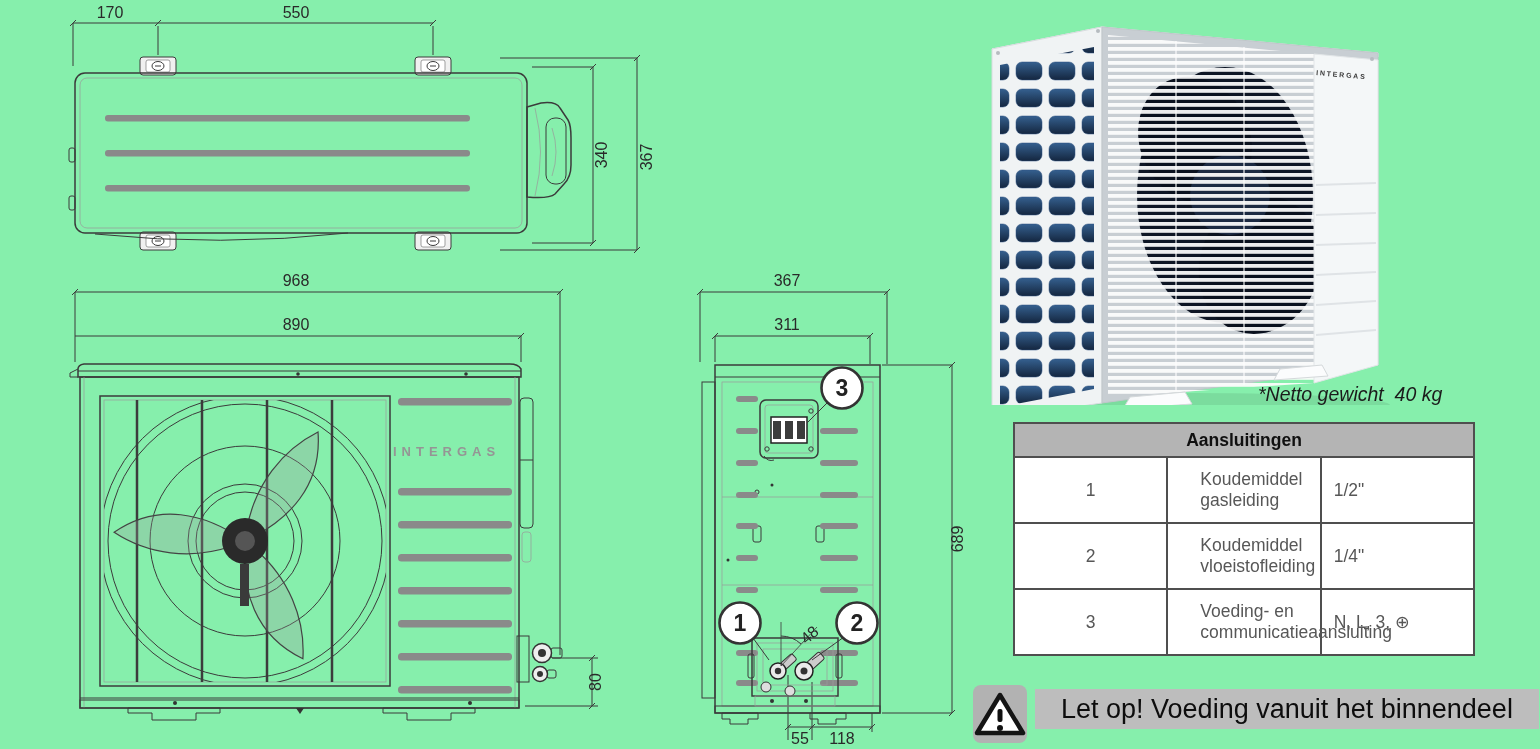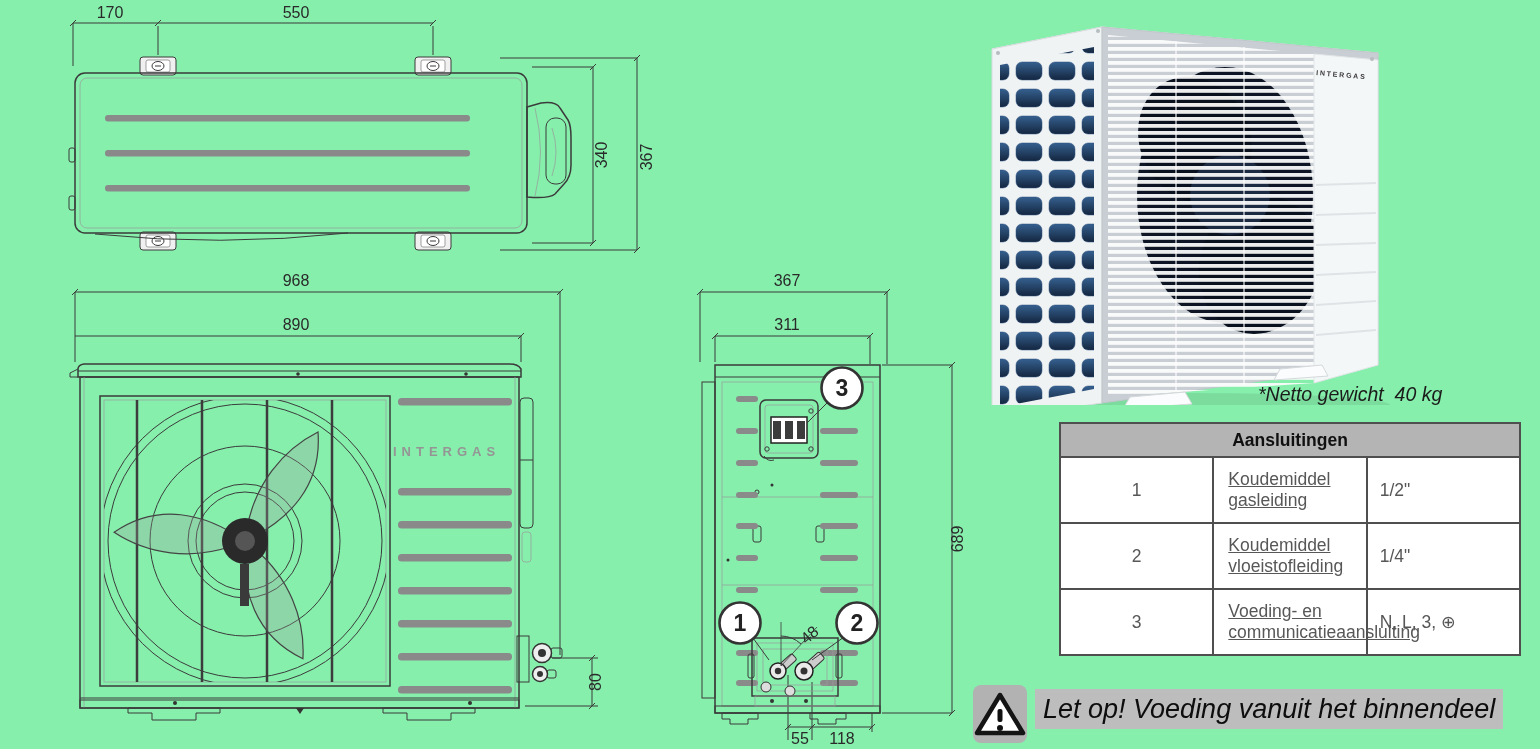--- a/index.html
+++ b/index.html
@@ -10,33 +10,33 @@
   .ln{stroke:#3b3b3b;stroke-width:1;fill:none;}
   .ln2{stroke:#3b3b3b;stroke-width:1.5;fill:none;}
   .thin{stroke:#9a9a9a;stroke-width:.7;fill:none;}
   .dim{font-family:"Liberation Sans",sans-serif;font-size:16px;fill:#2a2a2a;}
   .slat{fill:#8a8a8a;}
   .callout-circle{fill:#fff;stroke:#333;stroke-width:2.6;}
   .callout-num{font-family:"Liberation Sans",sans-serif;font-weight:bold;font-size:23px;fill:#222;text-anchor:middle;}
   .logo-draw{font-family:"Liberation Sans",sans-serif;font-weight:bold;font-size:13px;letter-spacing:5px;fill:#959595;}
   .logo-photo{font-family:"Liberation Sans",sans-serif;font-weight:bold;font-size:7px;letter-spacing:1.8px;fill:#3a3a3a;}
   
-  #aans{border-collapse:collapse;table-layout:fixed;width:462px;background:#fff;margin-left:46px;}
+  #aans{border-collapse:collapse;table-layout:fixed;width:462px;background:#fff;}
   #aans td,#aans th{border:2px solid #4f4f4f;font-family:"Liberation Sans",sans-serif;}
   #aans th{height:30px;background:#b4b4b4;font-size:17.5px;font-weight:bold;color:#101010;text-align:center;}
   #aans td{height:62px;font-size:17.5px;color:#575757;}
   #aans td.num{width:41px;text-align:center;}
-  #aans td.lbl{width:322px;padding-left:14px;text-decoration:underline;}
+  #aans td.lbl{width:322px;padding-left:32px;}
   #aans td.val{width:130px;padding-left:12px;}
   
   #caption{font-style:italic;font-size:19.5px;color:#1b1b1b;white-space:pre;}
   #warn-icon{width:54px;height:58px;background:#b2b2b2;border-radius:8px;
              display:flex;align-items:center;justify-content:center;}
-  #warn-text{display:inline-block;background:#bdbdbd;color:#0d0d0d;font-style:italic;
-             font-size:27px;line-height:40px;padding:0 8px;}
+  #warn-text{display:inline-block;background:#bdbdbd;color:#0d0d0d;
+             font-size:27px;line-height:40px;padding:0 26px;}
 </style>
 </head>
 <body>
 
 <div id="stage">
 
   <svg class="abs" style="left:0;top:0" width="680" height="270" viewBox="0 0 680 270">
     <defs>
       <g id="bkt">
         <rect x="-18" y="-9" width="36" height="18" rx="3" fill="#f0f0f0" stroke="#3b3b3b"></rect>

